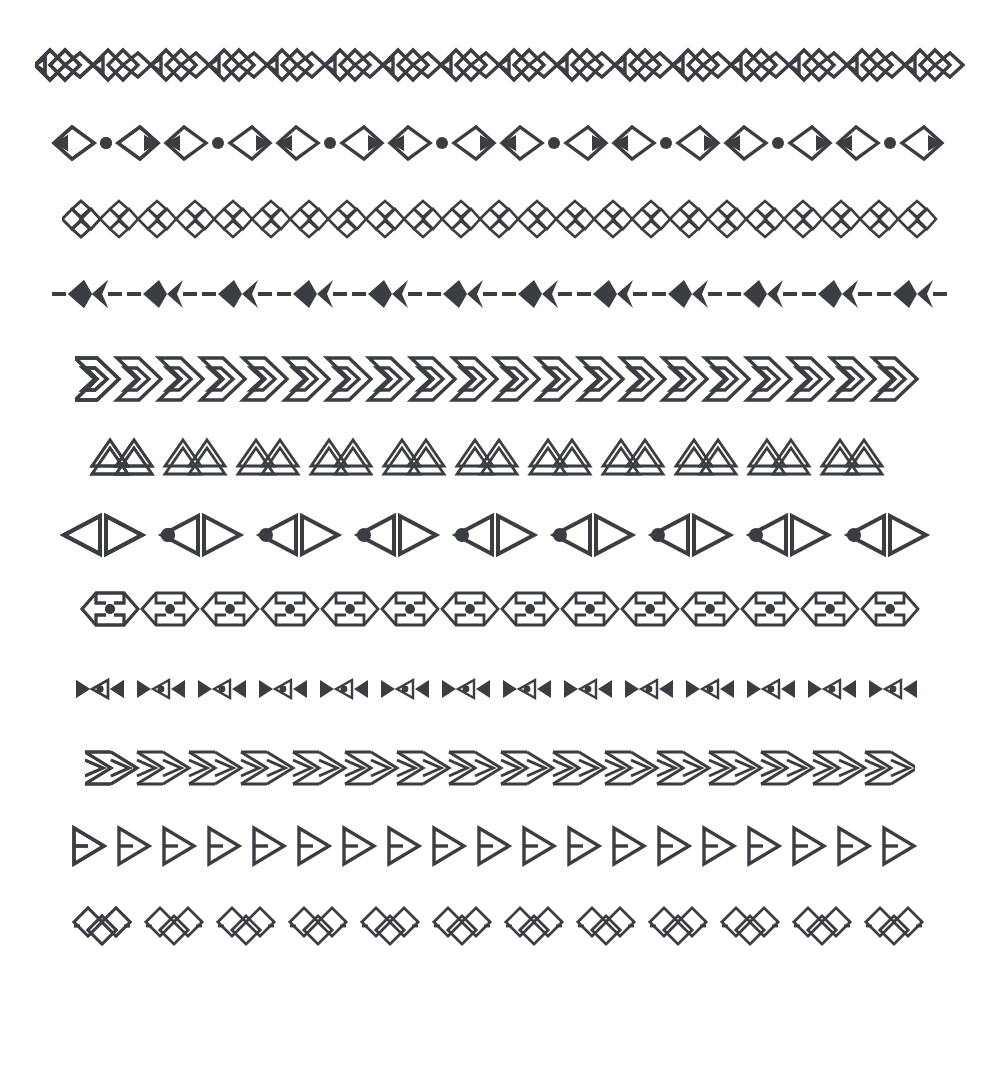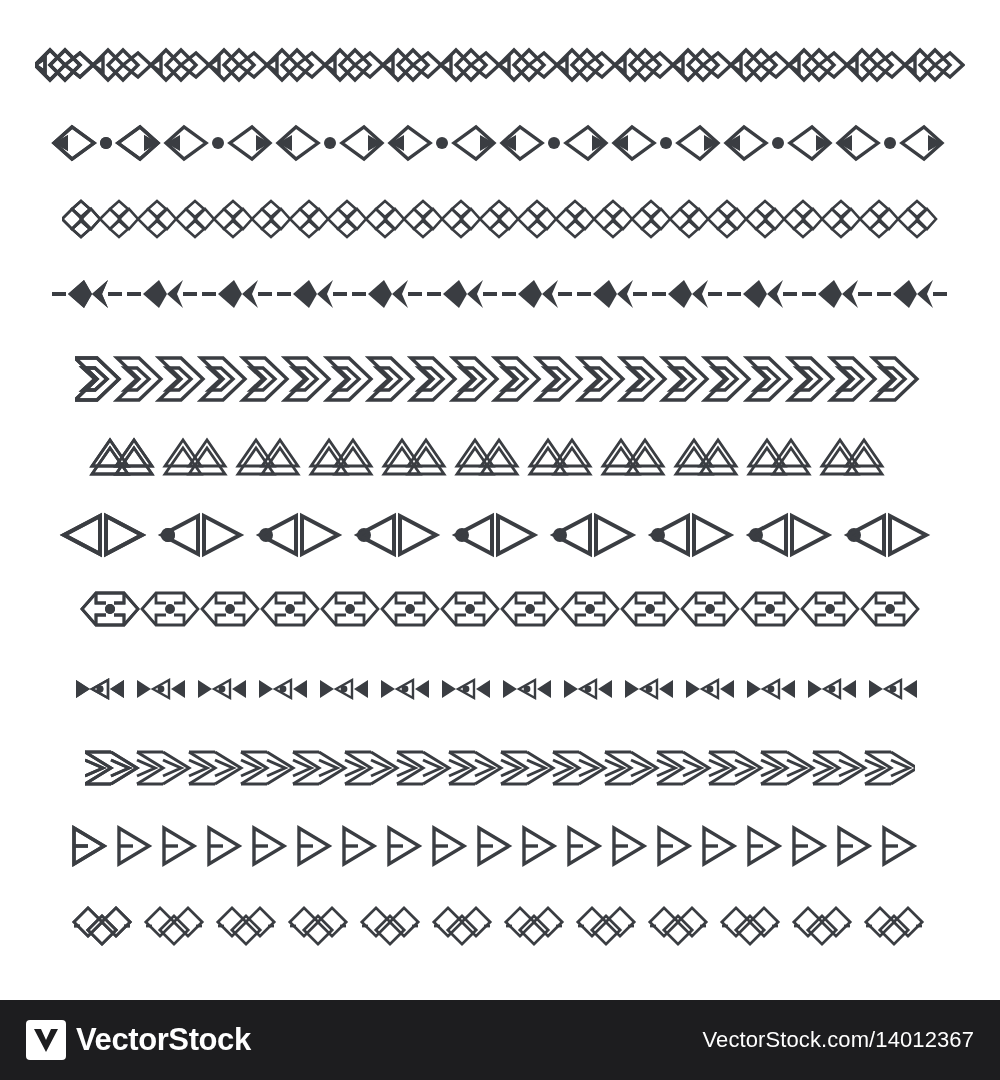--- a/index.html
+++ b/index.html
@@ -389,26 +389,14 @@
           <use href="#b12m" x="504"></use>
           <use href="#b12m" x="576"></use>
         <use href="#b12m" x="648"></use>
           <use href="#b12m" x="720"></use>
           <use href="#b12m" x="792"></use>
       </svg>
     </div>
 
   </div>
 
-  <div class="watermark-bar">
-    <div class="wm-left">
-      <div class="wm-logo">
-        <svg width="40" height="40" viewBox="0 0 40 40">
-          <rect x="0" y="0" width="40" height="40" rx="4" fill="#ffffff"></rect>
-          <path d="M8 9 L20 32 L32 9 L25 9 L20 20 L15 9 Z" fill="#1d1d1f"></path>
-        </svg>
-      </div>
-      <div class="wm-brand">VectorStock</div>
-    </div>
-    <div class="wm-url">VectorStock.com/14012367</div>
-  </div>
 
 </div>
 
 </body></html>

